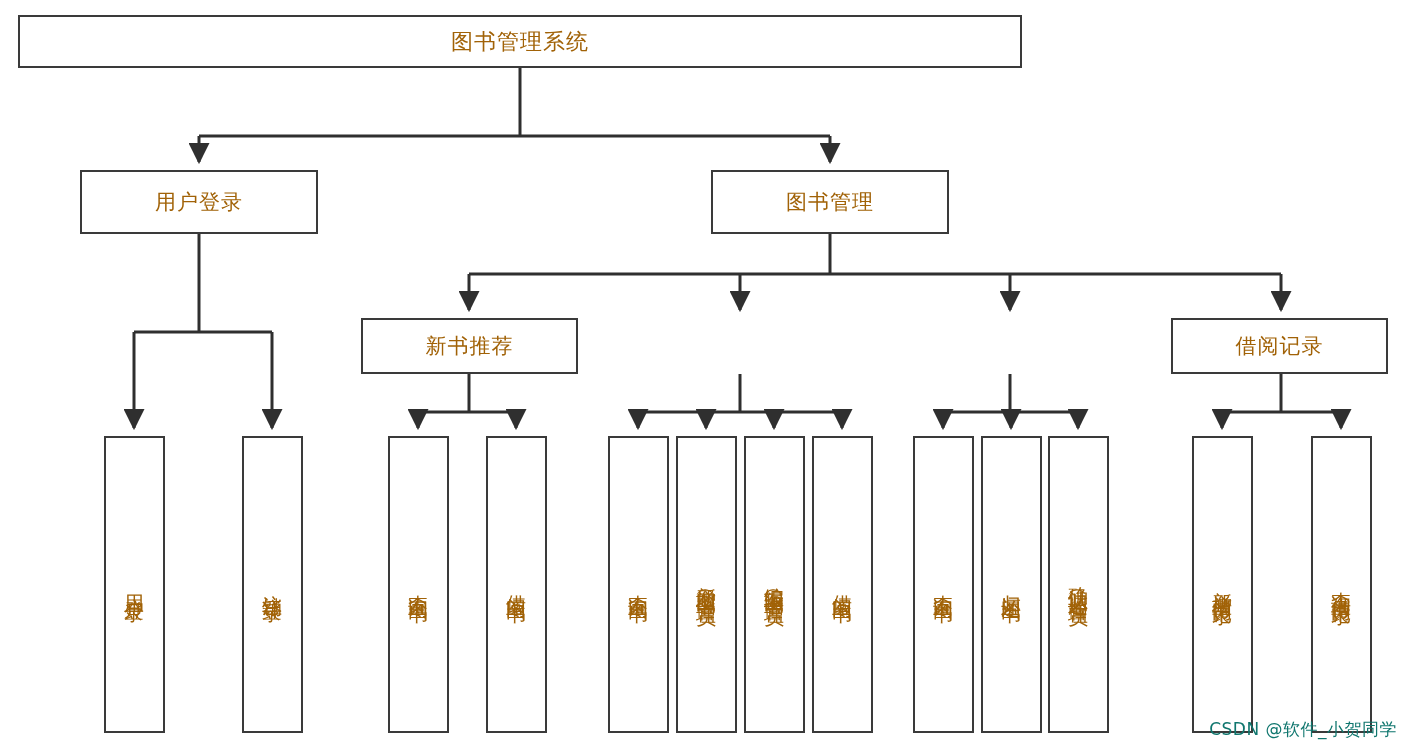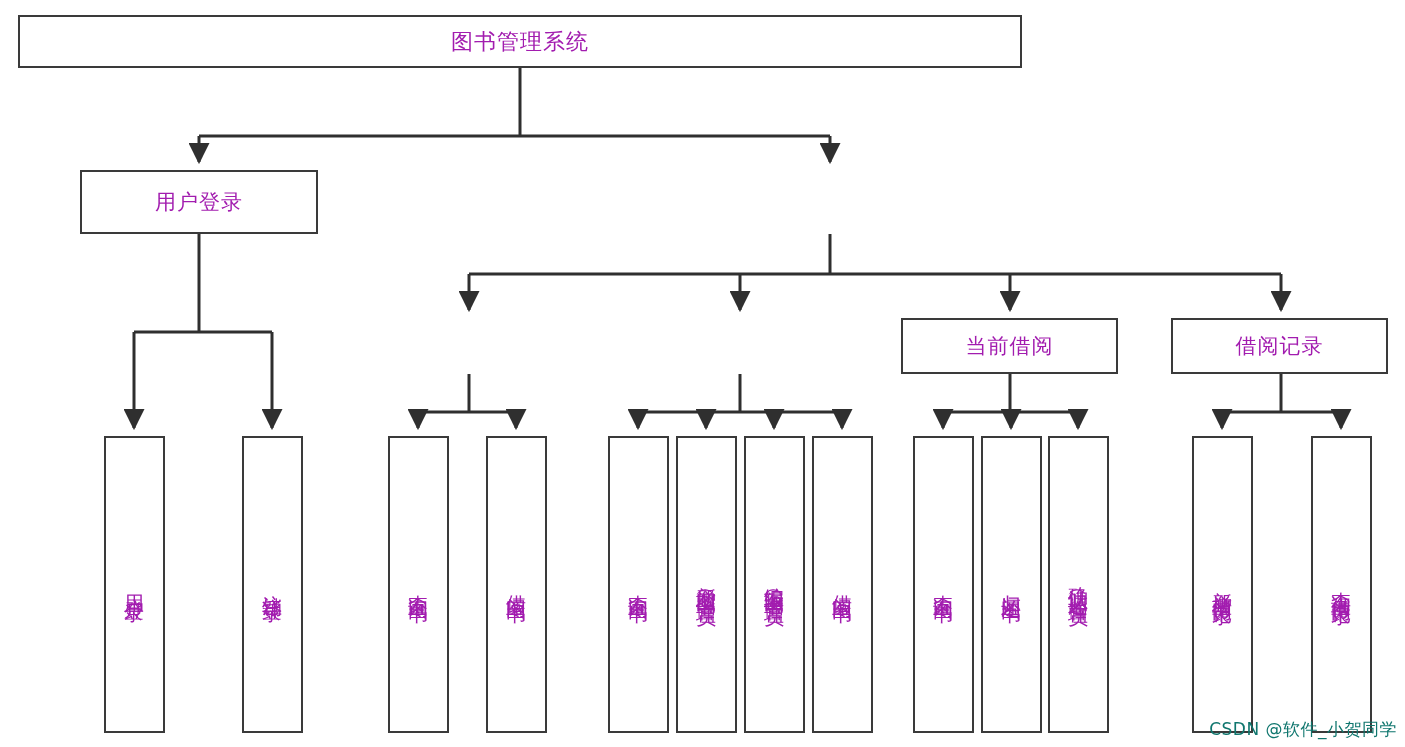--- a/index.html
+++ b/index.html
@@ -35,21 +35,21 @@
     align-items: center;
     justify-content: center;
     color: #1d1d1d;
     z-index: 2;
   }
   .node .node-label {
     font-size: 21px;
     line-height: 1.25;
     letter-spacing: 1px;
     white-space: nowrap;
-    color: #a21caf;
+    color: #a16207;
   }
   .node.vertical .node-label {
     writing-mode: vertical-rl;
     text-orientation: upright;
     font-size: 20px;
     letter-spacing: 3px;
     line-height: 1.0;
     white-space: nowrap;
   }
   .node.root .node-label {
@@ -121,23 +121,26 @@
     </g>
   </svg>
 
   <div class="node root" style="left:18px; top:15px; width:1004px; height:53px;">
     <span class="node-label">图书管理系统</span>
   </div>
 
   <div class="node" style="left:80px; top:170px; width:238px; height:64px;">
     <span class="node-label">用户登录</span>
   </div>
+  <div class="node" style="left:711px; top:170px; width:238px; height:64px;">
+    <span class="node-label">图书管理</span>
+  </div>
 
-  <div class="node" style="left:901px; top:318px; width:217px; height:56px;">
-    <span class="node-label">当前借阅</span>
+  <div class="node" style="left:361px; top:318px; width:217px; height:56px;">
+    <span class="node-label">新书推荐</span>
   </div>
   <div class="node" style="left:1171px; top:318px; width:217px; height:56px;">
     <span class="node-label">借阅记录</span>
   </div>
 
   <div class="node vertical" style="left:104px; top:436px; width:61px; height:297px;">
     <span class="node-label">用户登录</span>
   </div>
   <div class="node vertical" style="left:242px; top:436px; width:61px; height:297px;">
     <span class="node-label">注销登录</span>

